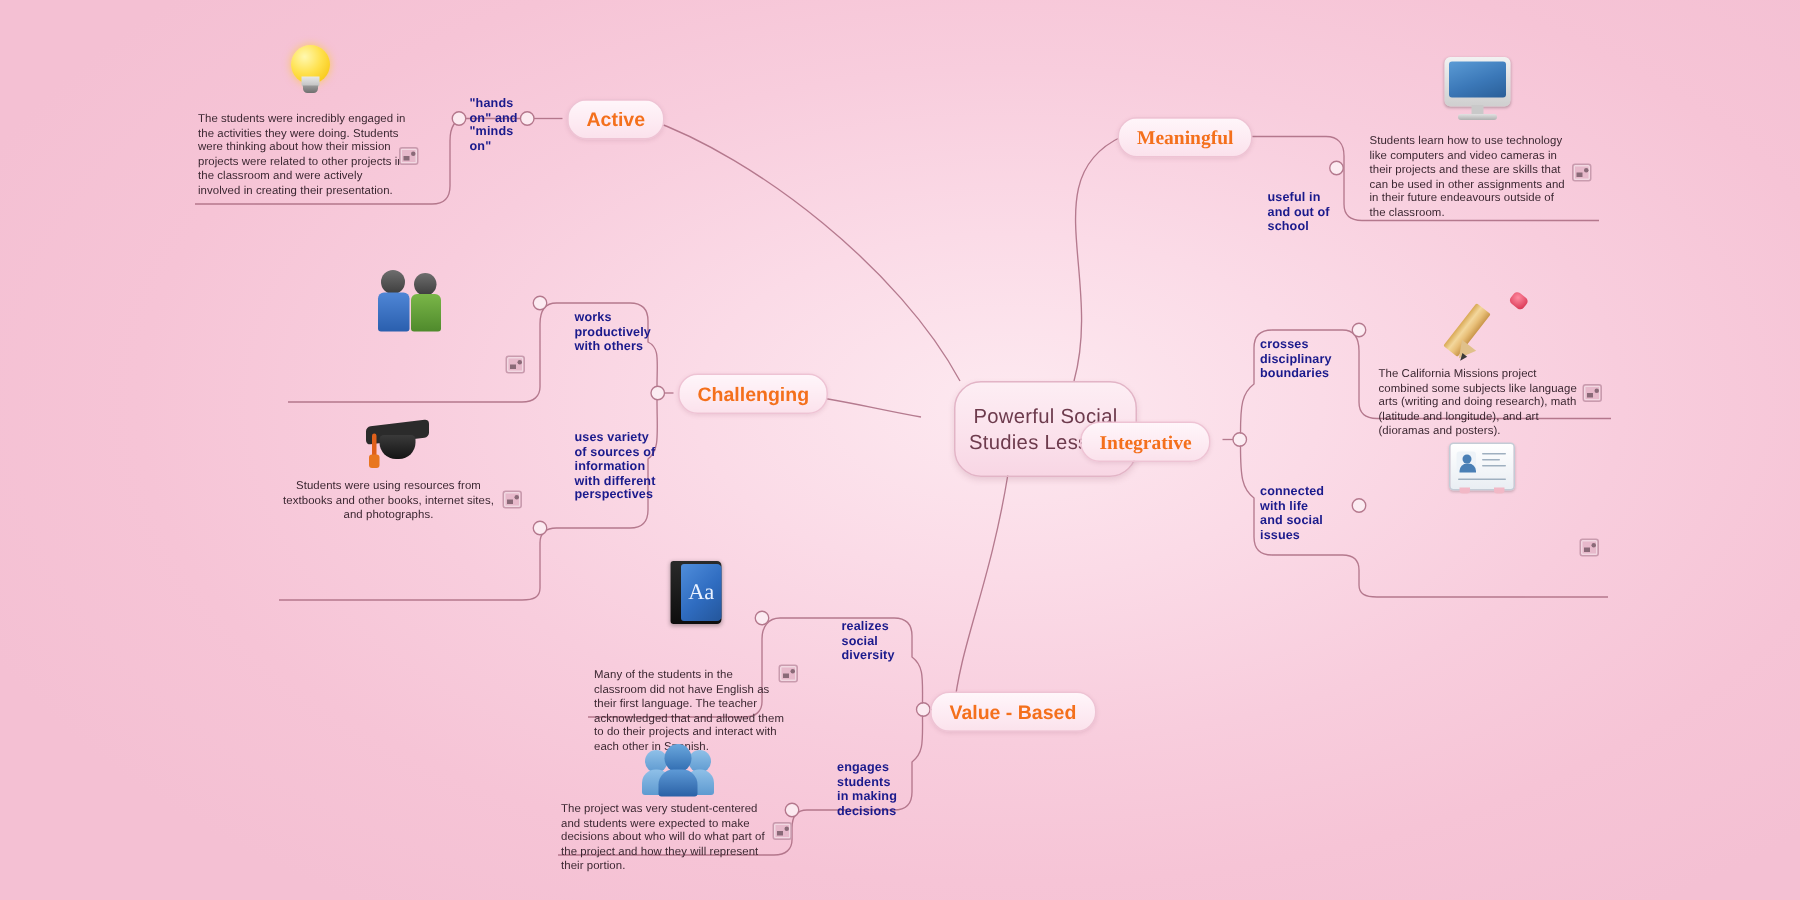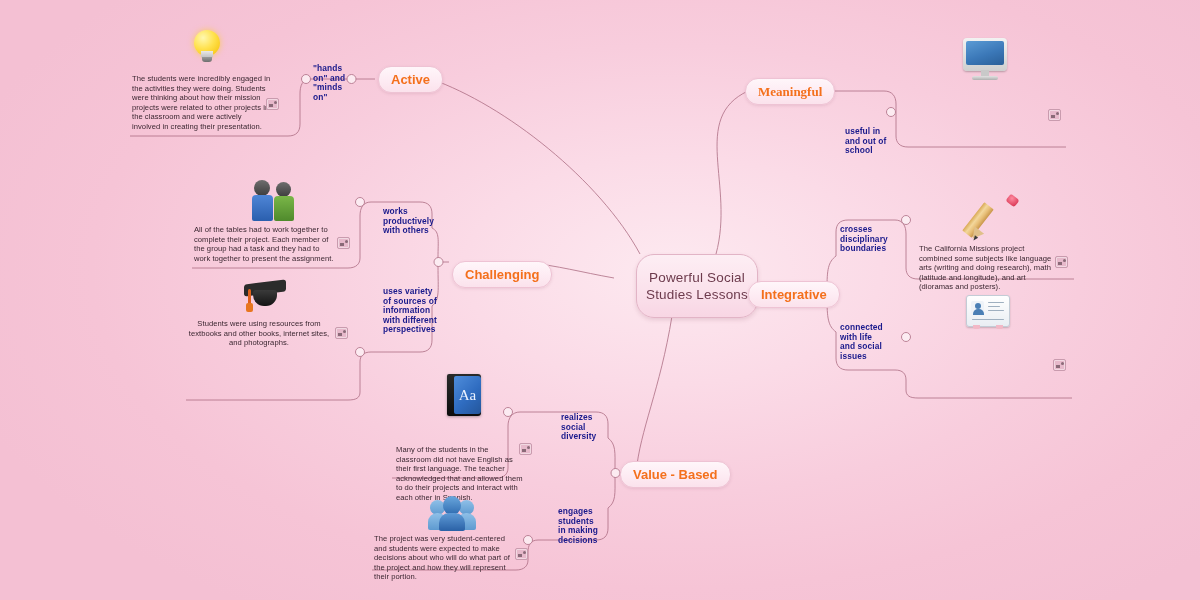--- a/index.html
+++ b/index.html
@@ -197,25 +197,25 @@
 
       <path d="M615,477 C615,494 616,502 608,508 L608,528 C608,536 604,540 596,540 L538,540 C530,540 528,546 528,552 L528,560 C528,566 524,570 516,570 L372,570"></path>
       <circle cx="528" cy="540" r="4.5" fill="#fdf0f5"></circle>
     </g>
   </svg>
 
   <div class="central">Powerful Social Studies Lessons</div>
 
   <div class="pill" style="left:378px;top:66px;">Active</div>
 
-  <div class="pill" style="left:452px;top:249px;margin-top:12px;">Challenging</div>
+  <div class="pill" style="left:452px;top:249px;">Challenging</div>
 
   <div class="pill" style="left:745px;top:78px;font-family:Liberation Serif, serif;">Meaningful</div>
 
-  <div class="pill" style="left:748px;top:281px;">Integrative</div>
+  <div class="pill" style="left:720px;top:281px;font-family:Liberation Serif, serif;">Integrative</div>
 
   <div class="pill" style="left:620px;top:461px;">Value - Based</div>
 
   <div class="blabel" style="left:313px;top:64px;width:44px;">"hands on" and "minds on"</div>
 
   <div class="ico" style="left:186px;top:30px;width:42px;height:34px;">
     <div class="bulb-glass"></div>
       <div class="bulb-neck"></div>
       <div class="bulb-base"></div>
   </div>
@@ -223,21 +223,20 @@
   <div class="attach" style="left:266px;top:98px;"></div>
 
   <div class="blabel" style="left:383px;top:207px;width:52px;">works productively with others</div>
 
   <div class="ico" style="left:252px;top:180px;width:48px;height:42px;">
     <div class="p-head" style="left:2px;top:0;width:16px;height:16px;background:linear-gradient(180deg,#6e6e6e,#3d3d3d);"></div>
     <div class="p-body" style="left:0px;top:15px;width:21px;height:26px;background:linear-gradient(180deg,#4f86d6,#2a5fae);"></div>
     <div class="p-head" style="left:24px;top:2px;width:15px;height:15px;background:linear-gradient(180deg,#6e6e6e,#3d3d3d);"></div>
     <div class="p-body" style="left:22px;top:16px;width:20px;height:25px;background:linear-gradient(180deg,#7ab648,#4f8a2c);"></div>
   </div>
-  <div class="note" style="left:194px;top:225px;width:140px;">All of the tables had to work together to complete their project. Each member of the group had a task and they had to work together to present the assignment.</div>
   <div class="attach" style="left:337px;top:237px;"></div>
 
   <div class="blabel" style="left:383px;top:287px;width:56px;">uses variety of sources of information with different perspectives</div>
 
   <div class="ico" style="left:244px;top:278px;width:46px;height:38px;">
     <div class="cap-top"></div>
       <div class="cap-bowl"></div>
     <div class="cap-tassel"></div>
       <div class="cap-tassel2"></div>
   </div>
@@ -245,20 +244,21 @@
   <div class="attach" style="left:335px;top:327px;"></div>
 
   <div class="blabel" style="left:845px;top:79px;width:44px;margin-top:48px;">useful in and out of school</div>
 
   <div class="ico" style="left:963px;top:38px;width:46px;height:44px;">
     <div class="mon-frame"></div>
       <div class="mon-screen"></div>
     <div class="mon-neck"></div>
       <div class="mon-base"></div>
   </div>
+  <div class="note" style="left:913px;top:89px;width:134px;">Students learn how to use technology like computers and video cameras in their projects and these are skills that can be used in other assignments and in their future endeavours outside of the classroom.</div>
   <div class="attach" style="left:1048px;top:109px;"></div>
 
   <div class="blabel" style="left:840px;top:225px;width:54px;">crosses disciplinary boundaries</div>
 
   <div class="ico" style="left:970px;top:196px;width:48px;height:48px;">
     <div class="pen-body"></div>
       <div class="pen-tip"></div>
       <div class="pen-lead"></div>
       <div class="pen-er"></div>
   </div>

